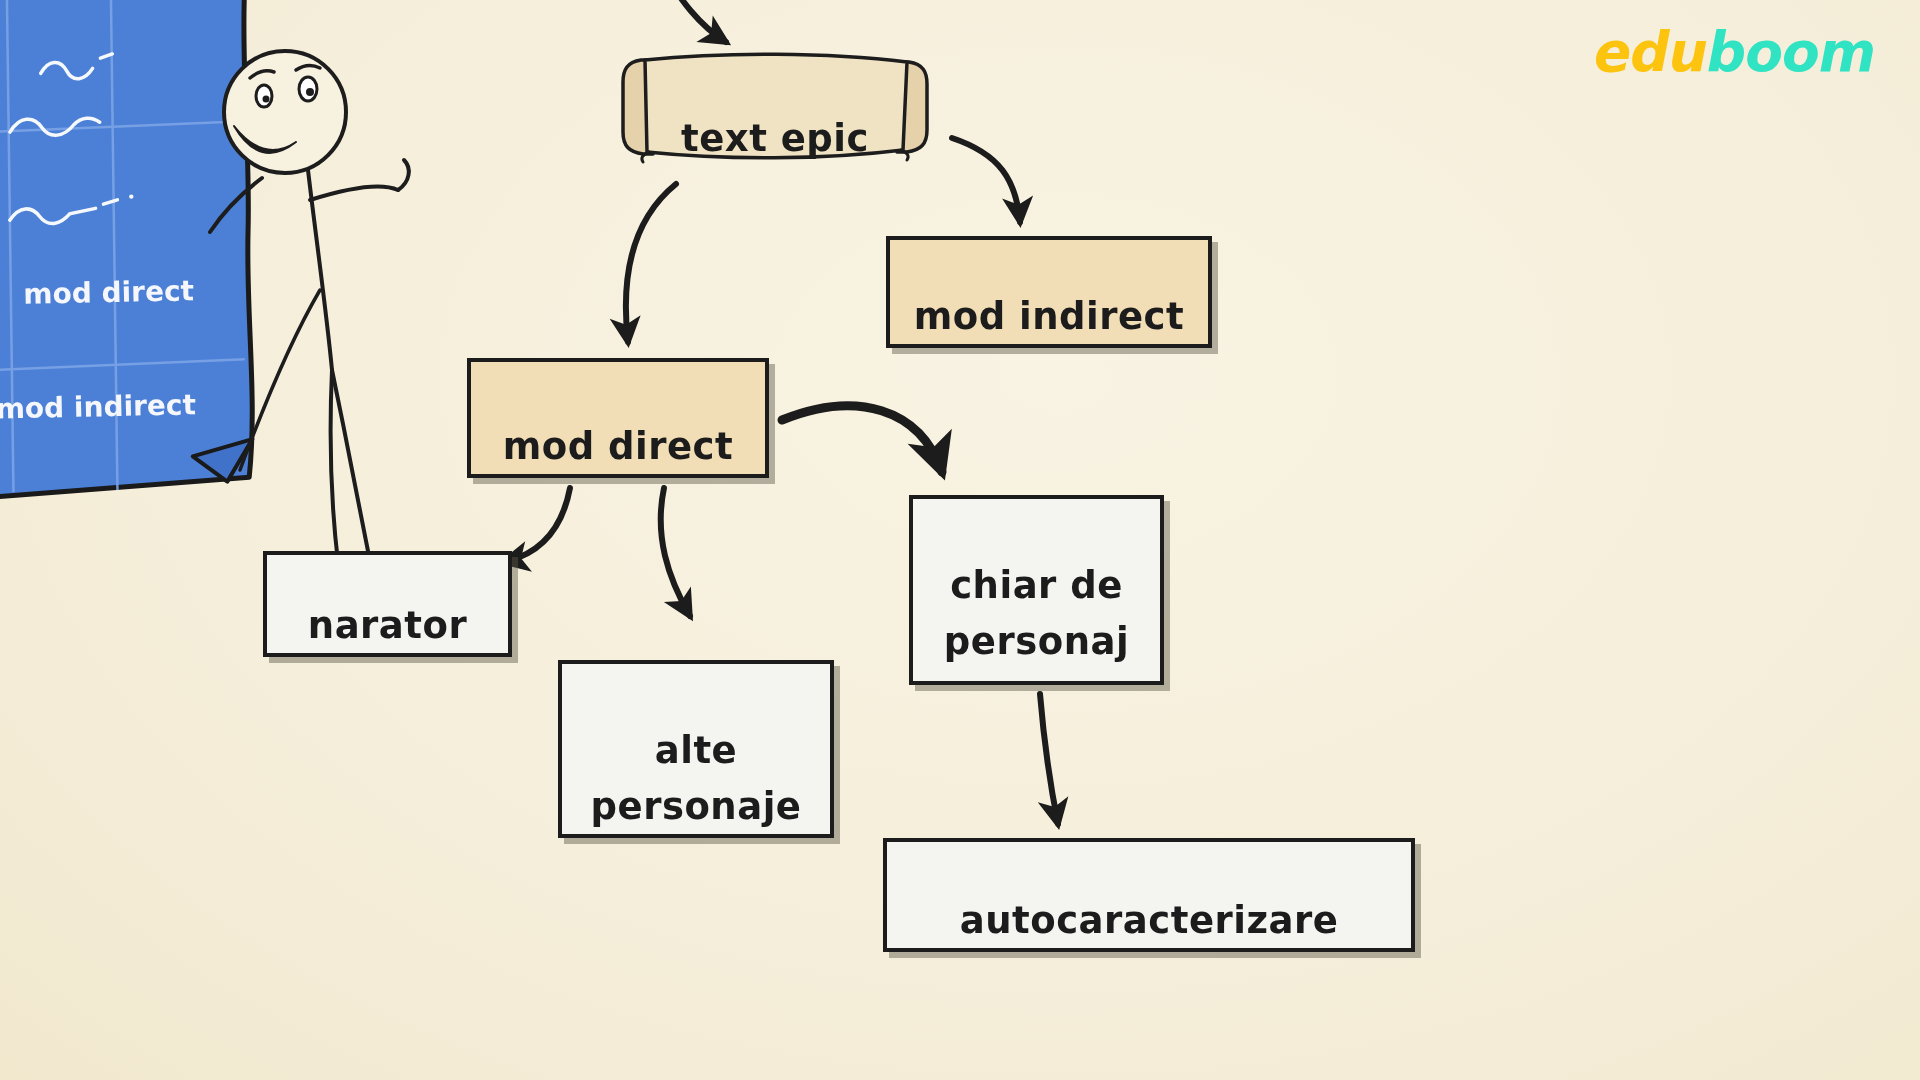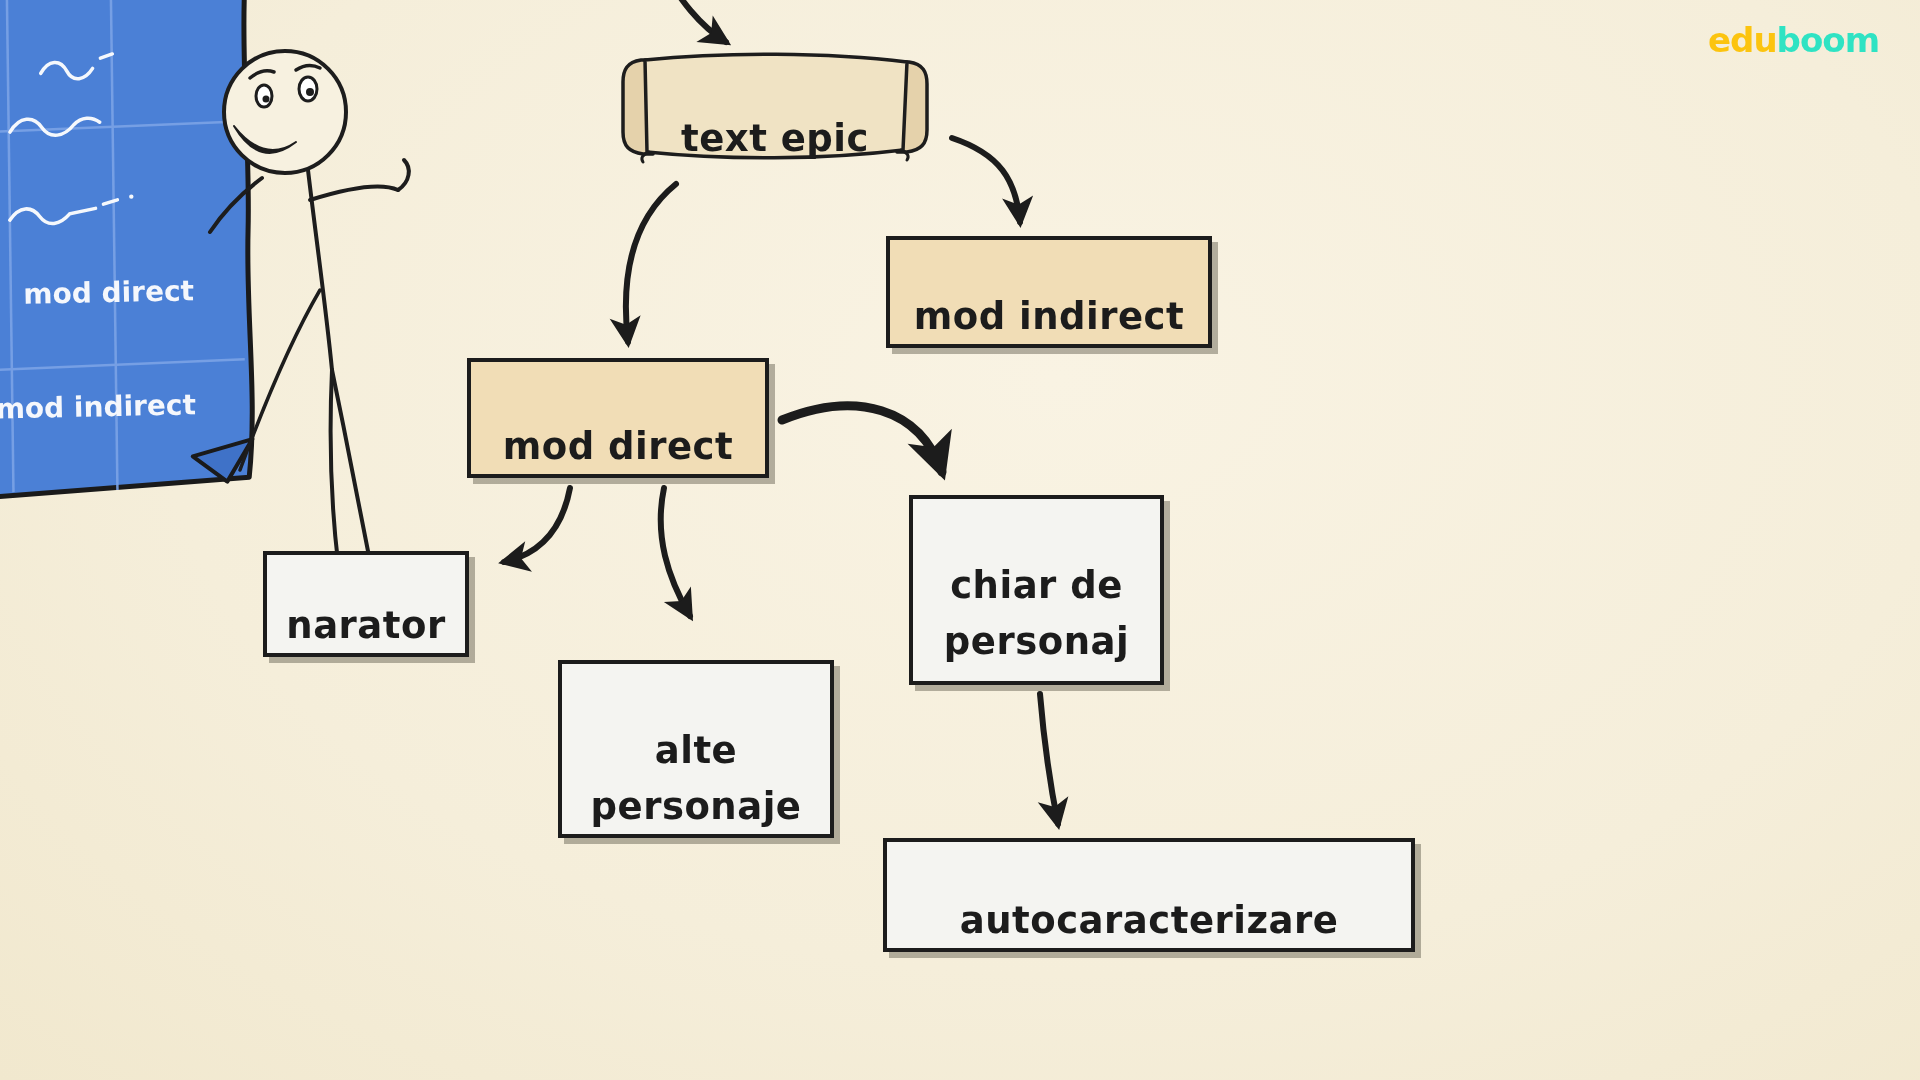--- a/index.html
+++ b/index.html
@@ -50,36 +50,37 @@
   .box {
     background: var(--white-box);
     border: 4px solid var(--ink);
     box-shadow: 6px 6px 0 rgba(94, 88, 74, 0.45);
   }
   .box.tan { background: var(--tan-box); }
 
   .n-text-epic    { left: 615px; top: 48px;  width: 320px; height: 118px; }
   .n-mod-indirect { left: 886px; top: 236px; width: 326px; height: 112px; }
   .n-mod-direct   { left: 467px; top: 358px; width: 302px; height: 120px; }
-  .n-narator      { left: 263px; top: 551px; width: 206px; height: 106px; }
+  .n-narator      { left: 263px; top: 551px; width: 249px; height: 106px; }
   .n-alte         { left: 558px; top: 660px; width: 276px; height: 178px; padding: 0 20px; }
   .n-chiar        { left: 909px; top: 495px; width: 255px; height: 190px; padding: 12px 18px; }
   .n-auto         { left: 883px; top: 838px; width: 532px; height: 114px; }
 
   .scroll-svg { position: absolute; inset: 0; width: 100%; height: 100%; }
   .scroll-label { position: relative; z-index: 2; }
 
   
   .logo {
     position: absolute;
-    left: 1708px;
+    left: 1594px;
     top: 20px;
-    font-size: 34px;
+    font-size: 55px;
     font-weight: 800;
     letter-spacing: -1px;
+    font-style: italic;
   }
   .logo-edu  { color: var(--logo-yellow); }
   .logo-boom { color: var(--logo-teal); }
 
   
   .board-text {
     font-family: "DejaVu Sans", "Liberation Sans", sans-serif;
     font-weight: 700;
     font-size: 28px;
     fill: #f5f7fc;

